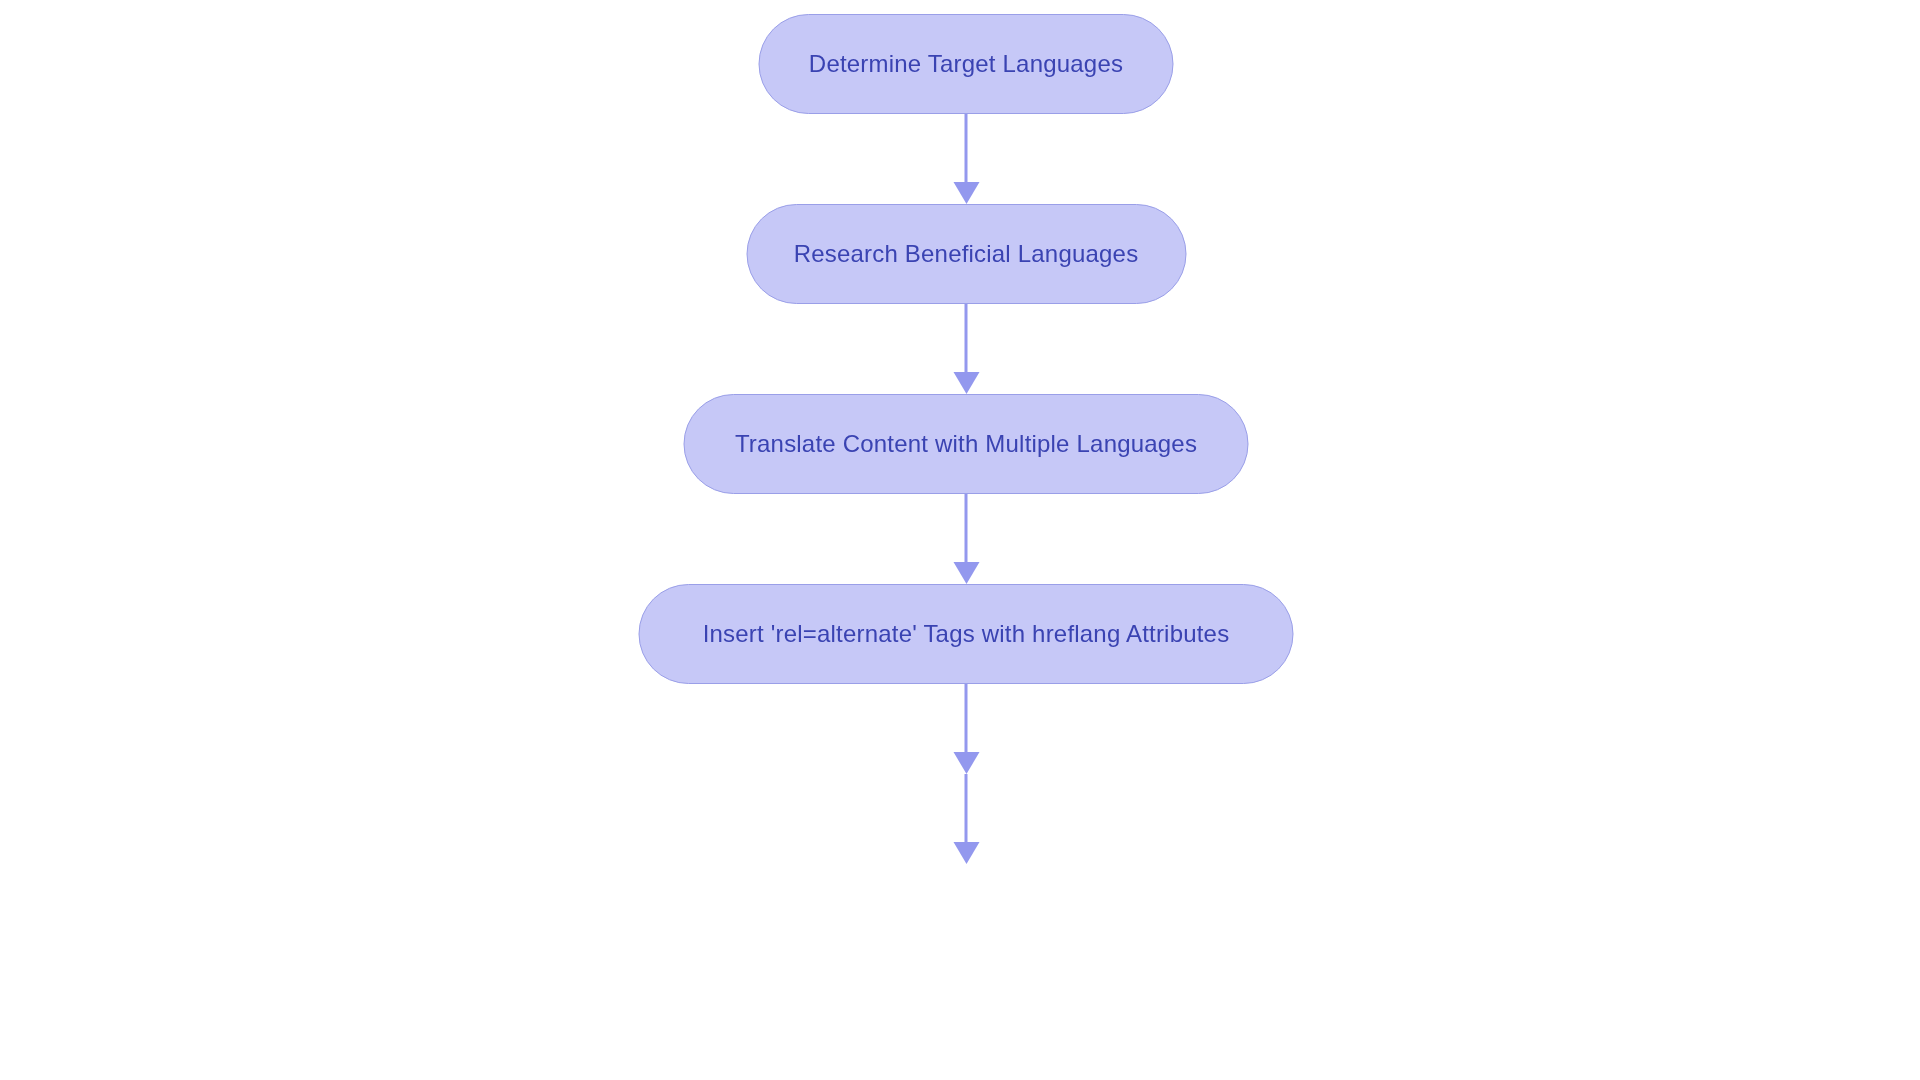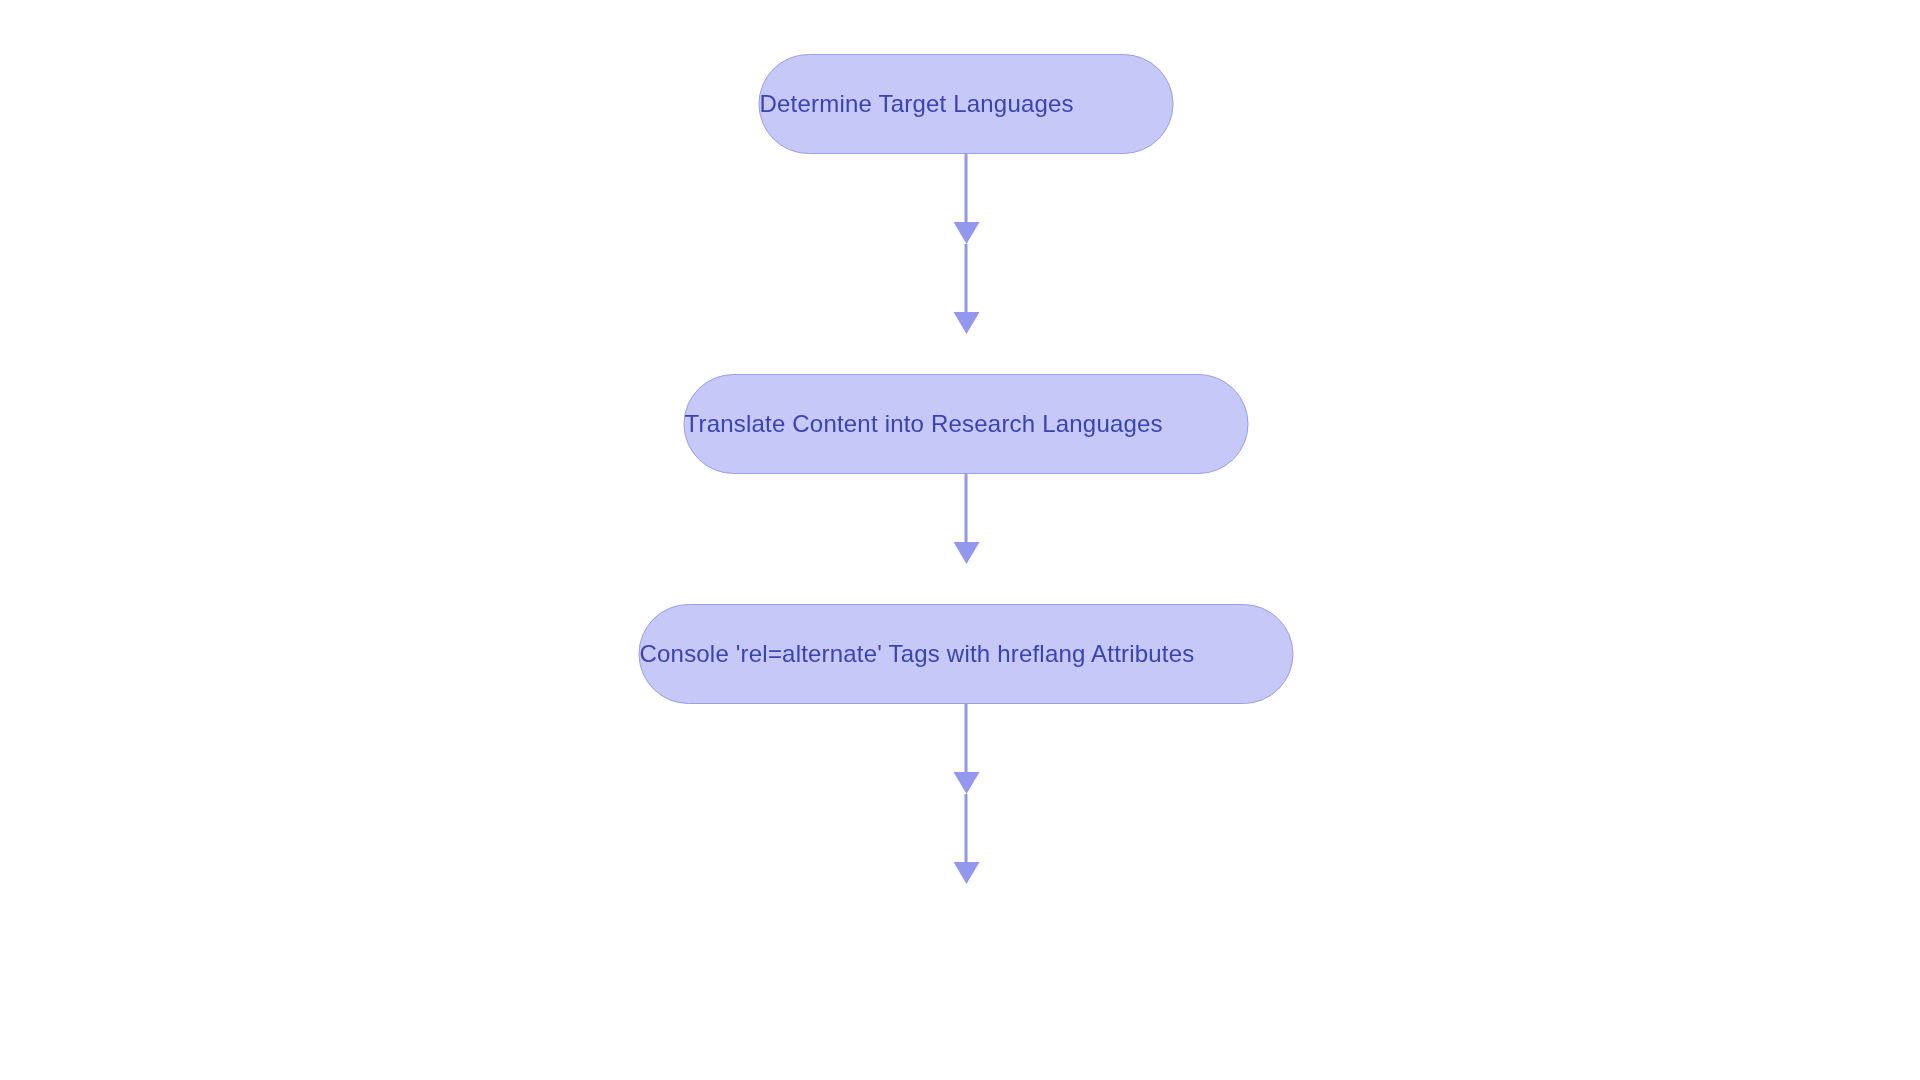--- a/index.html
+++ b/index.html
@@ -35,23 +35,22 @@
     flex-direction: column;
     align-items: center;
   }
   .node {
     height: 100px;
     border-radius: 50px;
     background: var(--node-fill);
     border: 1.5px solid var(--node-border);
     display: flex;
     align-items: center;
-    justify-content: flex-start;
+    justify-content: center;
     flex: 0 0 auto;
-    margin-top: 40px;
   }
   .node-label {
     color: var(--node-text);
     font-size: 24px;
     letter-spacing: 0.2px;
     white-space: nowrap;
     text-align: center;
   }
   .flow-arrow {
     height: 90px;
@@ -81,37 +80,40 @@
 
     <div class="node" style="width:415px">
       <span class="node-label">Determine Target Languages</span>
     </div>
 
     <div class="flow-arrow">
       <div class="arrow-line"></div>
       <div class="arrow-head"></div>
     </div>
 
+    <div class="node" style="width:440px">
+      <span class="node-label">Research Beneficial Languages</span>
+    </div>
 
     <div class="flow-arrow">
       <div class="arrow-line"></div>
       <div class="arrow-head"></div>
     </div>
 
     <div class="node" style="width:565px">
-      <span class="node-label">Translate Content into Research Languages</span>
+      <span class="node-label">Translate Content with Multiple Languages</span>
     </div>
 
     <div class="flow-arrow">
       <div class="arrow-line"></div>
       <div class="arrow-head"></div>
     </div>
 
     <div class="node" style="width:655px">
-      <span class="node-label">Console 'rel=alternate' Tags with hreflang Attributes</span>
+      <span class="node-label">Insert 'rel=alternate' Tags with hreflang Attributes</span>
     </div>
 
     <div class="flow-arrow">
       <div class="arrow-line"></div>
       <div class="arrow-head"></div>
     </div>
 
 
     <div class="flow-arrow">
       <div class="arrow-line"></div>

